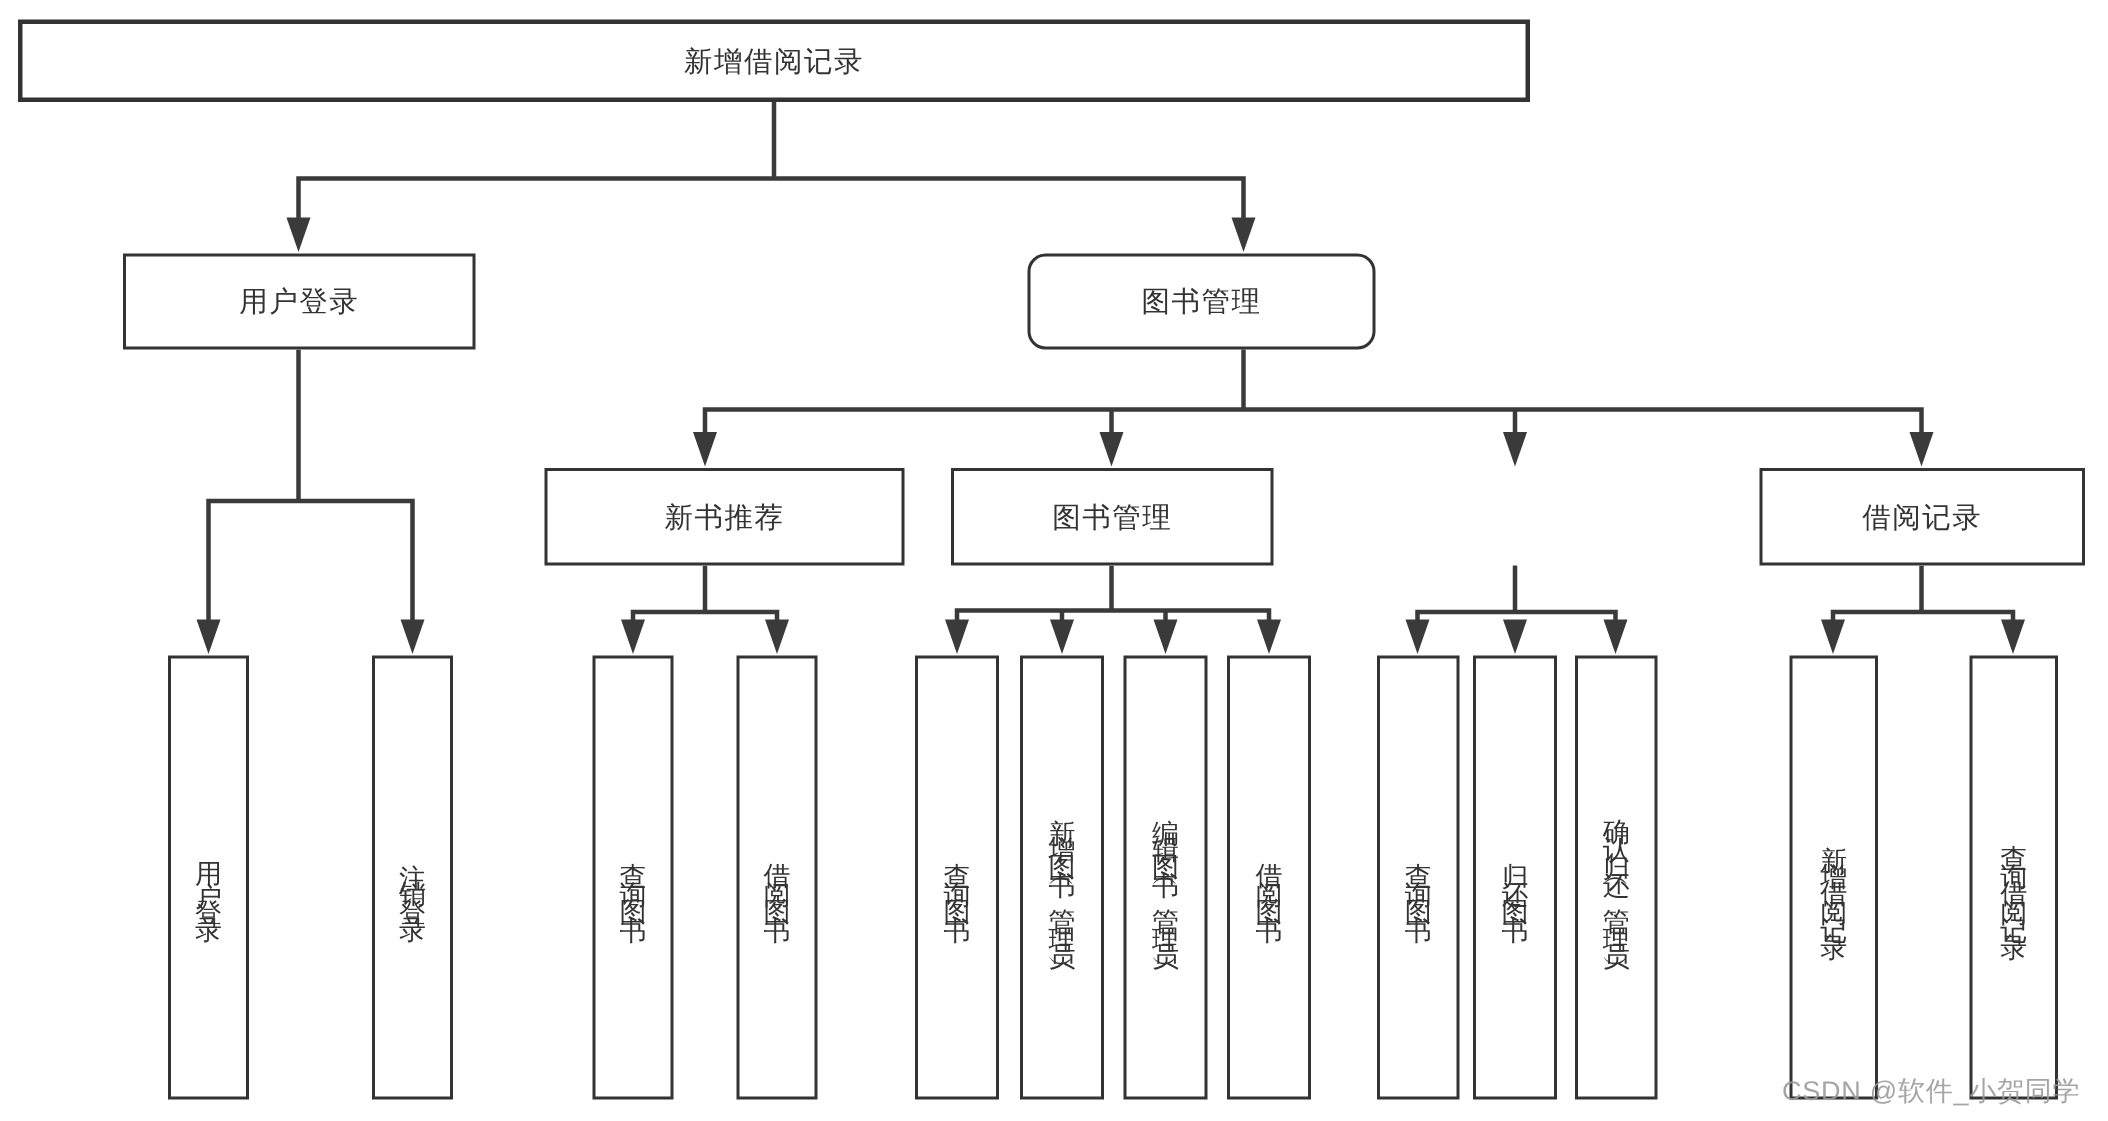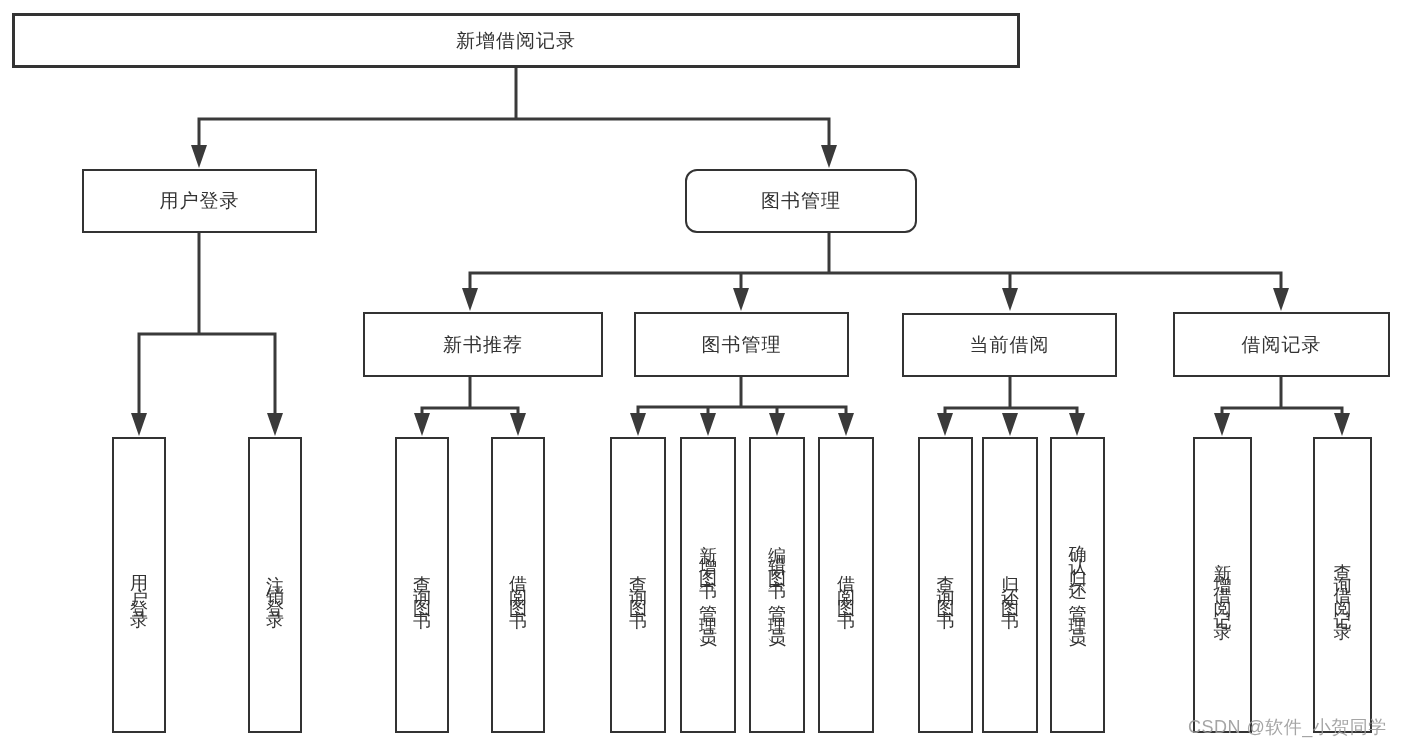--- a/index.html
+++ b/index.html
@@ -125,23 +125,20 @@
   <div class="box h" id="b-manage">
     <span>图书管理</span>
   </div>
 
   <div class="box h" id="b-recommend">
     <span>新书推荐</span>
   </div>
   <div class="box h" id="b-borrow">
     <span>图书管理</span>
   </div>
-  <div class="box h" id="b-current">
-    <span>当前借阅</span>
-  </div>
   <div class="box h" id="b-records">
     <span>借阅记录</span>
   </div>
 
   <div class="box v leaf" id="l-ul">
     <span>用户登录</span>
   </div>
   <div class="box v leaf" id="l-logout">
     <span>注销登录</span>
   </div>

